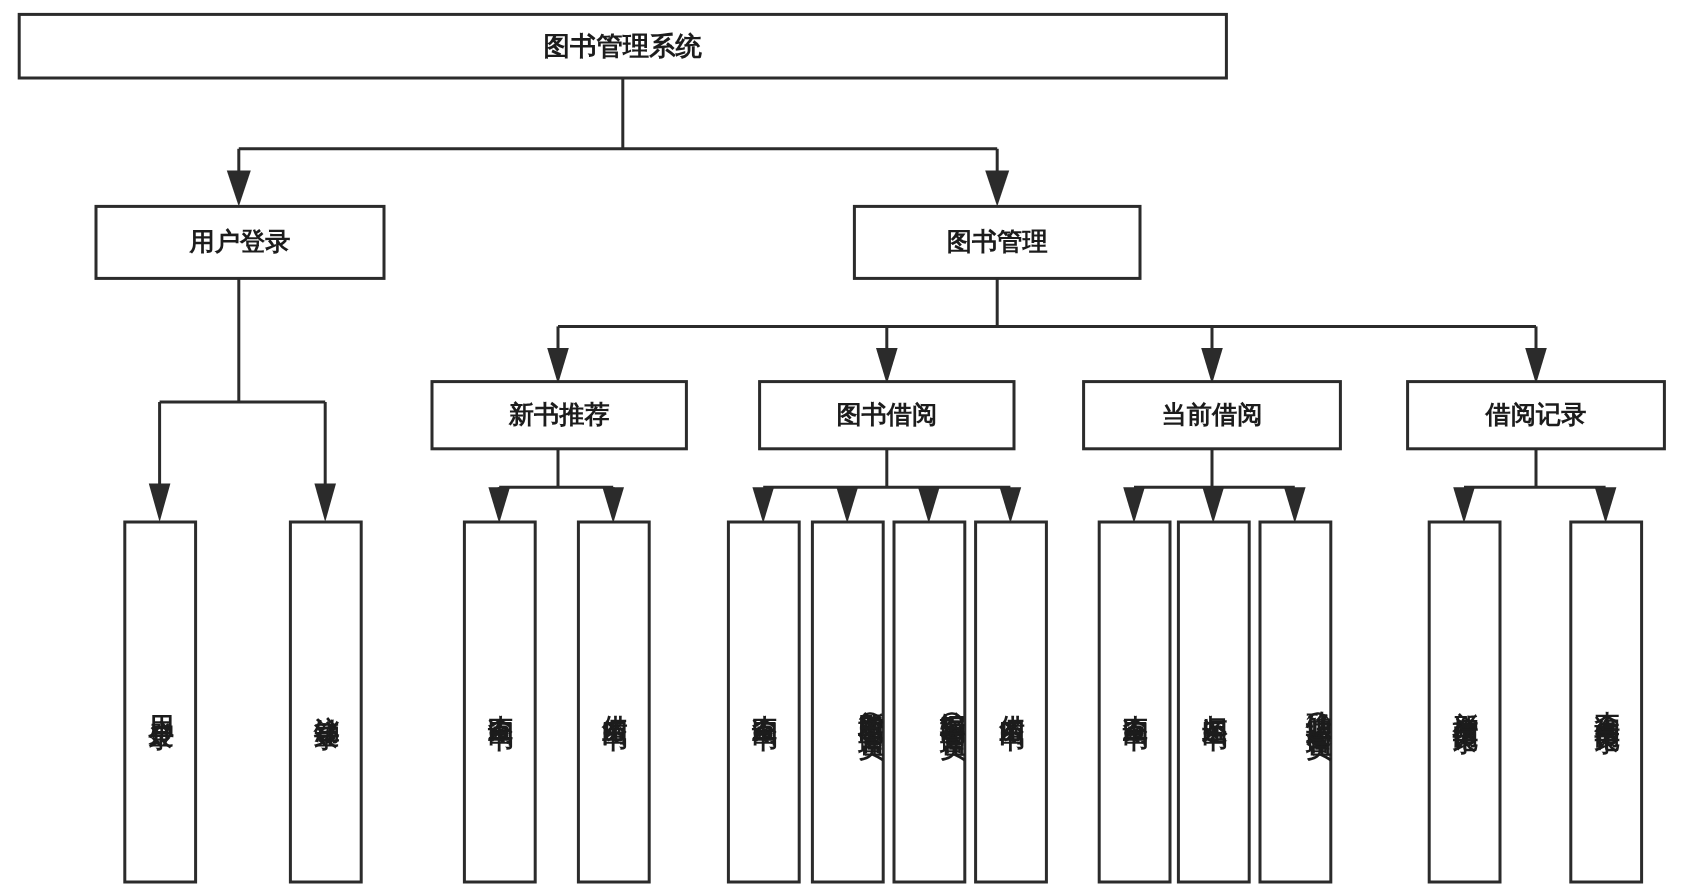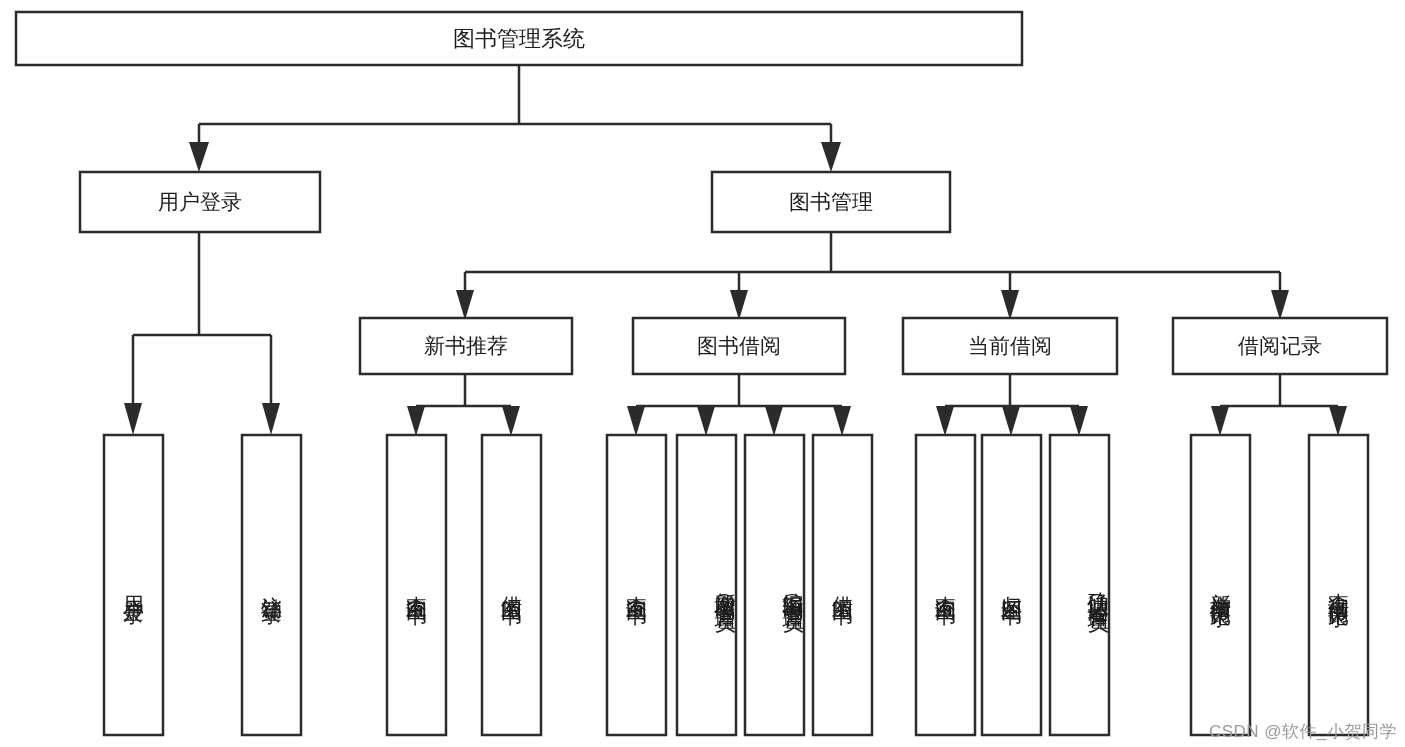--- a/index.html
+++ b/index.html
@@ -10,20 +10,21 @@
   body {
     width: 1405px;
     height: 747px;
     font-family: "Liberation Sans", "DejaVu Sans", sans-serif;
     overflow: hidden;
   }
   #diagram-root {
     position: relative;
     width: 1405px;
     height: 747px;
+    font-weight: bold;
   }
   svg#diagram-svg {
     position: absolute;
     top: 0;
     left: 0;
     width: 1405px;
     height: 747px;
   }
   .node-rect {
     fill: #ffffff;
@@ -229,15 +230,14 @@
   <div class="vlabel" style="left:745px; top:443px; width:59px; height:290px;">编辑图书（管理员）</div>
   <div class="vlabel centered" style="left:813px; top:435px; width:59px; height:300px;">借阅图书</div>
 
   <div class="vlabel centered" style="left:916px; top:435px; width:59px; height:300px;">查询图书</div>
   <div class="vlabel centered" style="left:982px; top:435px; width:59px; height:300px;">归还图书</div>
   <div class="vlabel" style="left:1050px; top:443px; width:59px; height:290px;">确认归还（管理员）</div>
 
   <div class="vlabel centered" style="left:1191px; top:435px; width:59px; height:300px;">新增借阅记录</div>
   <div class="vlabel centered" style="left:1309px; top:435px; width:59px; height:300px;">查询借阅记录</div>
 
-  <div class="watermark">CSDN @软件_小贺同学</div>
 
 </div>
 
 </body></html>

